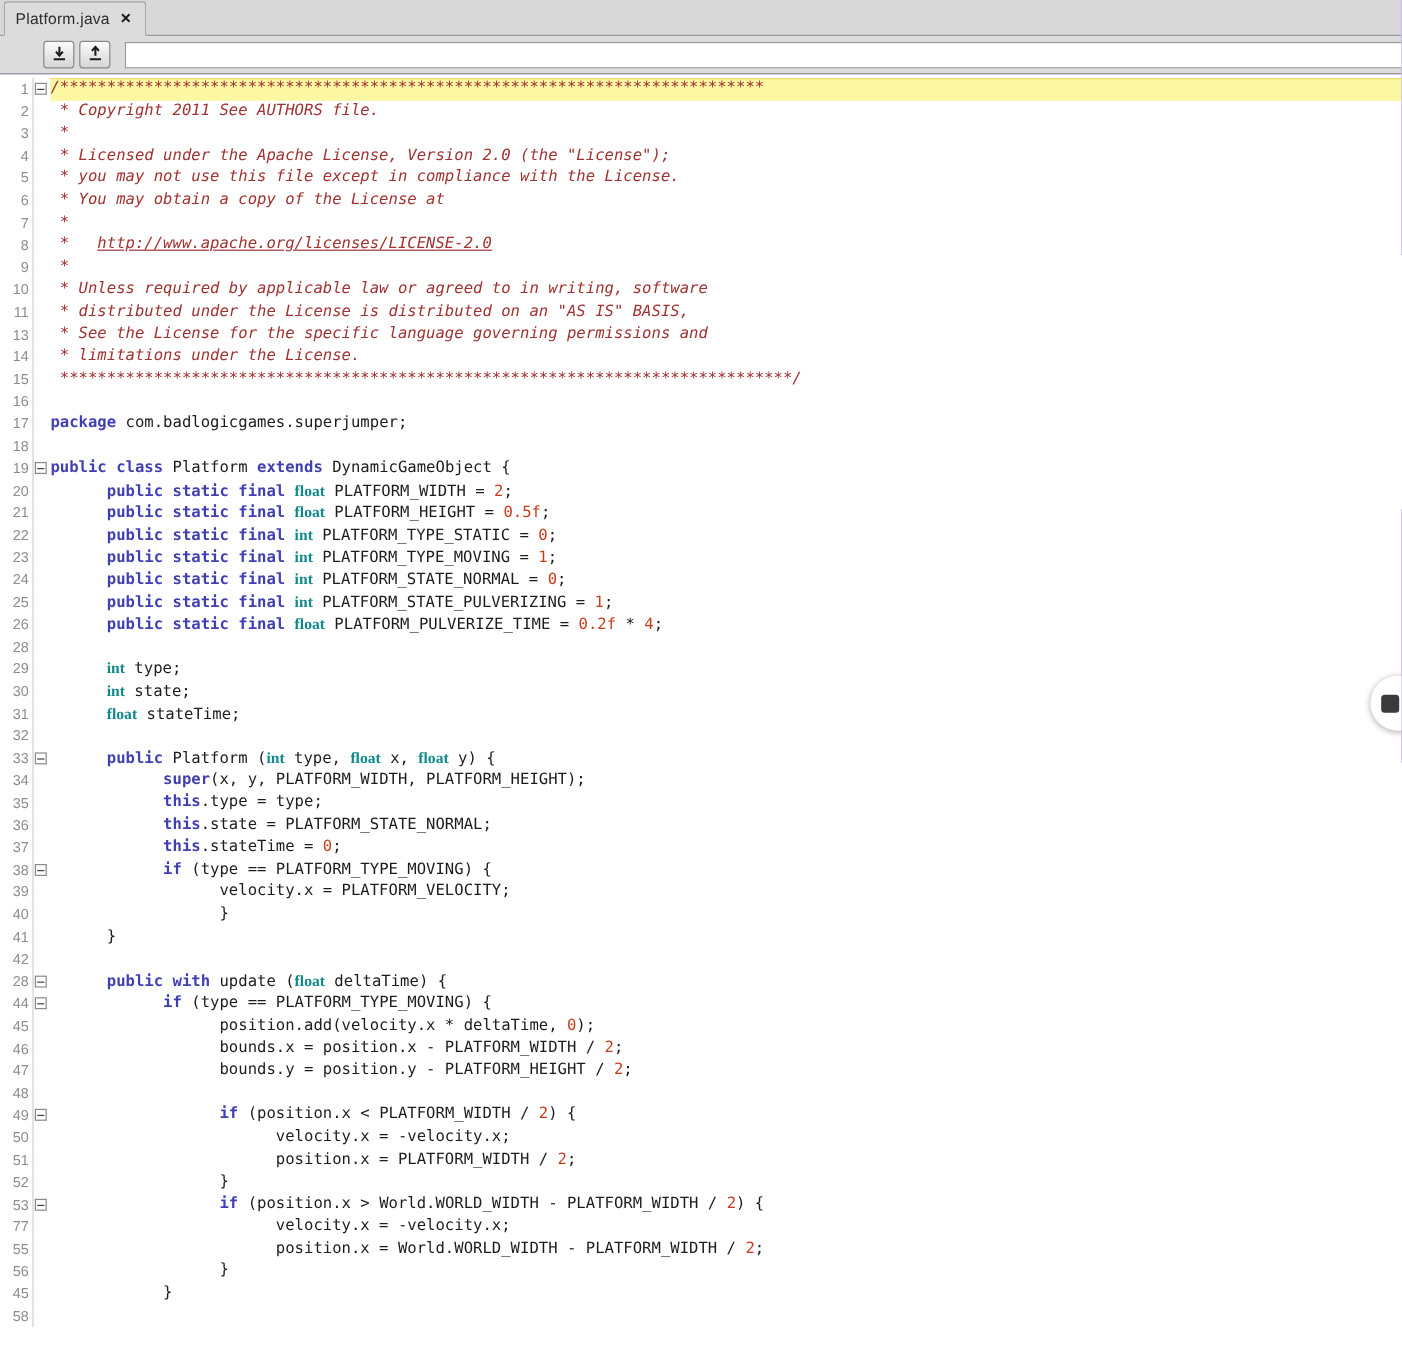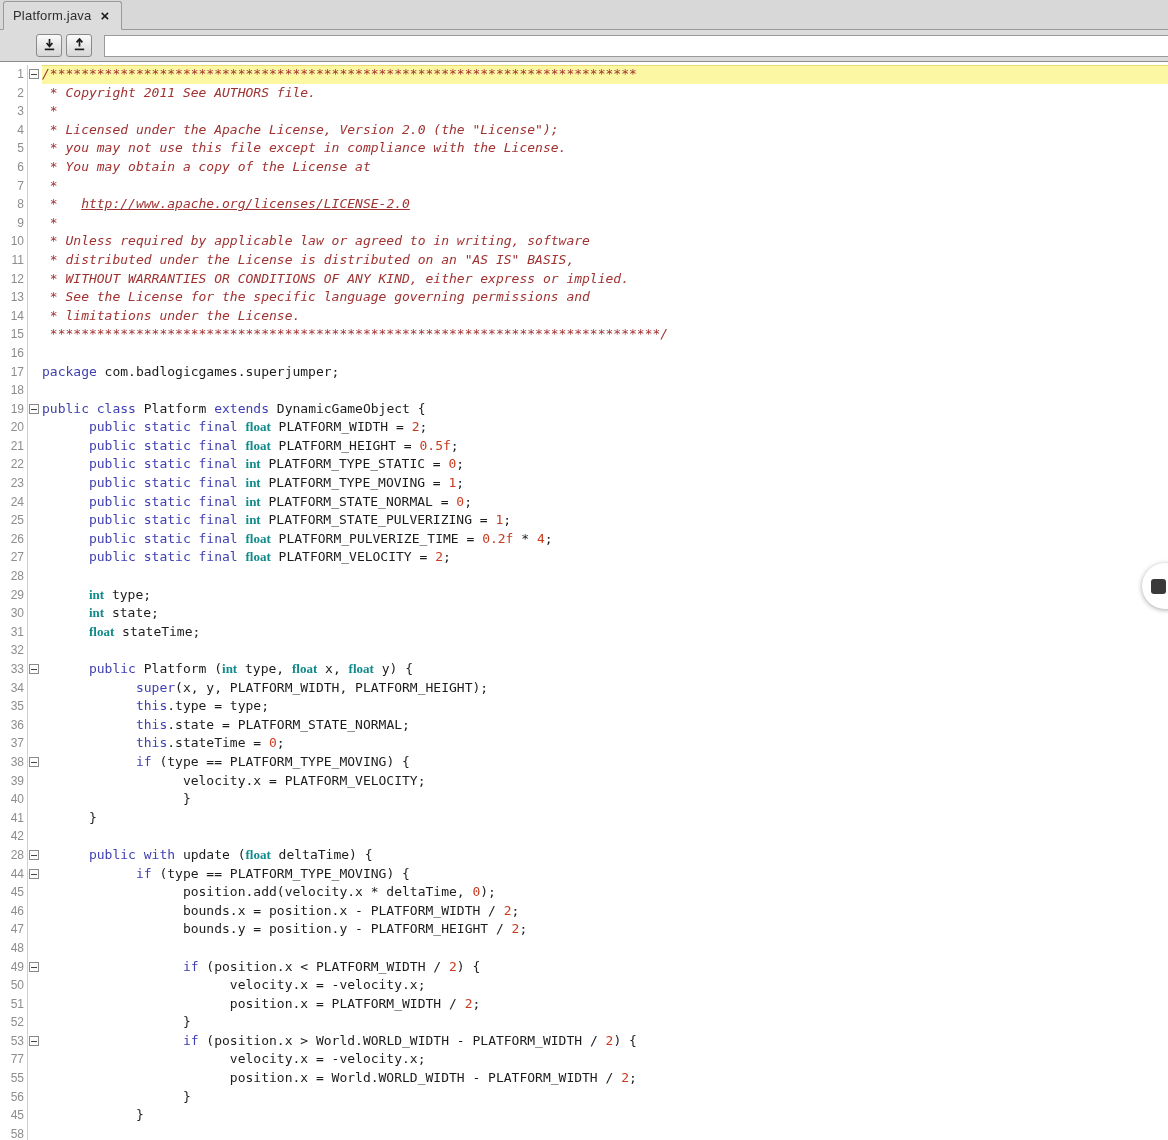--- a/index.html
+++ b/index.html
@@ -28,21 +28,21 @@
         font-family:"Liberation Sans", sans-serif; font-size:12px; border-right:1px solid #cfcfcf; }
   .fold { width:14px; flex:0 0 14px; position:relative; }
   .fold.has::before { content:""; position:absolute; left:1px; top:4px; width:8px; height:8px;
                       border:1px solid #8a8a8a; background:#fdfdfd; }
   .fold.has::after { content:""; position:absolute; left:3px; top:9px; width:6px; height:1px; background:#444; }
   .code { flex:1; color:var(--pl,#1c1c1c); }
   .line.hl .code { background:var(--hl,#fcf7a2); box-shadow:inset 0 1px 0 #eadc6e; }
 
   .tk-cmt { color:var(--cmt,#a13232); font-style:italic; }
   .tk-url { color:var(--cmt,#a13232); font-style:italic; text-decoration:underline; }
-  .tk-kw  { color:var(--kw,#4040b2); font-weight:normal; }
+  .tk-kw  { color:var(--kw,#4040b2); font-weight:bold; }
   .tk-ty  { color:var(--ty,#108a8a); font-weight:bold;font-family:Liberation Serif, serif; }
   .tk-nu  { color:var(--nu,#c93a1c); }
   .tk-pl  { color:var(--pl,#1c1c1c); }
 
   
   .float-pill { position:absolute; right:-20px; top:563px; width:46px; height:46px; border-radius:50%;
                 background:#ffffff; box-shadow:0 1px 5px rgba(0,0,0,.35); display:flex; align-items:center;
                 justify-content:center; cursor:pointer; }
   .pill-glyph { width:15px; height:15px; background:#3a3a3a; border-radius:3px; margin-right:14px; }
 </style>
@@ -83,36 +83,34 @@
       <div class="line"><span class="ln">2</span><span class="fold"></span><span class="code"><span class="tk-cmt"> * Copyright 2011 See AUTHORS file.</span></span></div>
       <div class="line"><span class="ln">3</span><span class="fold"></span><span class="code"><span class="tk-cmt"> * </span></span></div>
       <div class="line"><span class="ln">4</span><span class="fold"></span><span class="code"><span class="tk-cmt"> * Licensed under the Apache License, Version 2.0 (the "License");</span></span></div>
       <div class="line"><span class="ln">5</span><span class="fold"></span><span class="code"><span class="tk-cmt"> * you may not use this file except in compliance with the License.</span></span></div>
       <div class="line"><span class="ln">6</span><span class="fold"></span><span class="code"><span class="tk-cmt"> * You may obtain a copy of the License at</span></span></div>
       <div class="line"><span class="ln">7</span><span class="fold"></span><span class="code"><span class="tk-cmt"> * </span></span></div>
       <div class="line"><span class="ln">8</span><span class="fold"></span><span class="code"><span class="tk-cmt"> *   </span><span class="tk-url">http://www.apache.org/licenses/LICENSE-2.0</span></span></div>
       <div class="line"><span class="ln">9</span><span class="fold"></span><span class="code"><span class="tk-cmt"> * </span></span></div>
       <div class="line"><span class="ln">10</span><span class="fold"></span><span class="code"><span class="tk-cmt"> * Unless required by applicable law or agreed to in writing, software</span></span></div>
       <div class="line"><span class="ln">11</span><span class="fold"></span><span class="code"><span class="tk-cmt"> * distributed under the License is distributed on an "AS IS" BASIS,</span></span></div>
-      <div class="line"><span class="ln">12</span><span class="fold"></span><span class="code"><span class="tk-cmt"> * WITHOUT WARRANTIES OR CONDITIONS OF ANY KIND, either express or implied.</span></span></div>
       <div class="line"><span class="ln">13</span><span class="fold"></span><span class="code"><span class="tk-cmt"> * See the License for the specific language governing permissions and</span></span></div>
       <div class="line"><span class="ln">14</span><span class="fold"></span><span class="code"><span class="tk-cmt"> * limitations under the License.</span></span></div>
       <div class="line"><span class="ln">15</span><span class="fold"></span><span class="code"><span class="tk-cmt"> ******************************************************************************/</span></span></div>
       <div class="line"><span class="ln">16</span><span class="fold"></span><span class="code"></span></div>
       <div class="line"><span class="ln">17</span><span class="fold"></span><span class="code"><span class="tk-kw">package</span><span class="tk-pl"> com.badlogicgames.superjumper;</span></span></div>
       <div class="line"><span class="ln">18</span><span class="fold"></span><span class="code"></span></div>
       <div class="line"><span class="ln">19</span><span class="fold has"></span><span class="code"><span class="tk-kw">public class</span><span class="tk-pl"> Platform </span><span class="tk-kw">extends</span><span class="tk-pl"> DynamicGameObject {</span></span></div>
       <div class="line"><span class="ln">20</span><span class="fold"></span><span class="code"><span class="tk-pl">      </span><span class="tk-kw">public static final</span><span class="tk-pl"> </span><span class="tk-ty">float</span><span class="tk-pl"> PLATFORM_WIDTH = </span><span class="tk-nu">2</span><span class="tk-pl">;</span></span></div>
       <div class="line"><span class="ln">21</span><span class="fold"></span><span class="code"><span class="tk-pl">      </span><span class="tk-kw">public static final</span><span class="tk-pl"> </span><span class="tk-ty">float</span><span class="tk-pl"> PLATFORM_HEIGHT = </span><span class="tk-nu">0.5f</span><span class="tk-pl">;</span></span></div>
       <div class="line"><span class="ln">22</span><span class="fold"></span><span class="code"><span class="tk-pl">      </span><span class="tk-kw">public static final</span><span class="tk-pl"> </span><span class="tk-ty">int</span><span class="tk-pl"> PLATFORM_TYPE_STATIC = </span><span class="tk-nu">0</span><span class="tk-pl">;</span></span></div>
       <div class="line"><span class="ln">23</span><span class="fold"></span><span class="code"><span class="tk-pl">      </span><span class="tk-kw">public static final</span><span class="tk-pl"> </span><span class="tk-ty">int</span><span class="tk-pl"> PLATFORM_TYPE_MOVING = </span><span class="tk-nu">1</span><span class="tk-pl">;</span></span></div>
       <div class="line"><span class="ln">24</span><span class="fold"></span><span class="code"><span class="tk-pl">      </span><span class="tk-kw">public static final</span><span class="tk-pl"> </span><span class="tk-ty">int</span><span class="tk-pl"> PLATFORM_STATE_NORMAL = </span><span class="tk-nu">0</span><span class="tk-pl">;</span></span></div>
       <div class="line"><span class="ln">25</span><span class="fold"></span><span class="code"><span class="tk-pl">      </span><span class="tk-kw">public static final</span><span class="tk-pl"> </span><span class="tk-ty">int</span><span class="tk-pl"> PLATFORM_STATE_PULVERIZING = </span><span class="tk-nu">1</span><span class="tk-pl">;</span></span></div>
       <div class="line"><span class="ln">26</span><span class="fold"></span><span class="code"><span class="tk-pl">      </span><span class="tk-kw">public static final</span><span class="tk-pl"> </span><span class="tk-ty">float</span><span class="tk-pl"> PLATFORM_PULVERIZE_TIME = </span><span class="tk-nu">0.2f</span><span class="tk-pl"> * </span><span class="tk-nu">4</span><span class="tk-pl">;</span></span></div>
-      <div class="line"><span class="ln">27</span><span class="fold"></span><span class="code"><span class="tk-pl">      </span><span class="tk-kw">public static final</span><span class="tk-pl"> </span><span class="tk-ty">float</span><span class="tk-pl"> PLATFORM_VELOCITY = </span><span class="tk-nu">2</span><span class="tk-pl">;</span></span></div>
       <div class="line"><span class="ln">28</span><span class="fold"></span><span class="code"></span></div>
       <div class="line"><span class="ln">29</span><span class="fold"></span><span class="code"><span class="tk-pl">      </span><span class="tk-ty">int</span><span class="tk-pl"> type;</span></span></div>
       <div class="line"><span class="ln">30</span><span class="fold"></span><span class="code"><span class="tk-pl">      </span><span class="tk-ty">int</span><span class="tk-pl"> state;</span></span></div>
       <div class="line"><span class="ln">31</span><span class="fold"></span><span class="code"><span class="tk-pl">      </span><span class="tk-ty">float</span><span class="tk-pl"> stateTime;</span></span></div>
       <div class="line"><span class="ln">32</span><span class="fold"></span><span class="code"></span></div>
       <div class="line"><span class="ln">33</span><span class="fold has"></span><span class="code"><span class="tk-pl">      </span><span class="tk-kw">public</span><span class="tk-pl"> Platform (</span><span class="tk-ty">int</span><span class="tk-pl"> type, </span><span class="tk-ty">float</span><span class="tk-pl"> x, </span><span class="tk-ty">float</span><span class="tk-pl"> y) {</span></span></div>
       <div class="line"><span class="ln">34</span><span class="fold"></span><span class="code"><span class="tk-pl">            </span><span class="tk-kw">super</span><span class="tk-pl">(x, y, PLATFORM_WIDTH, PLATFORM_HEIGHT);</span></span></div>
       <div class="line"><span class="ln">35</span><span class="fold"></span><span class="code"><span class="tk-pl">            </span><span class="tk-kw">this</span><span class="tk-pl">.type = type;</span></span></div>
       <div class="line"><span class="ln">36</span><span class="fold"></span><span class="code"><span class="tk-pl">            </span><span class="tk-kw">this</span><span class="tk-pl">.state = PLATFORM_STATE_NORMAL;</span></span></div>
       <div class="line"><span class="ln">37</span><span class="fold"></span><span class="code"><span class="tk-pl">            </span><span class="tk-kw">this</span><span class="tk-pl">.stateTime = </span><span class="tk-nu">0</span><span class="tk-pl">;</span></span></div>

